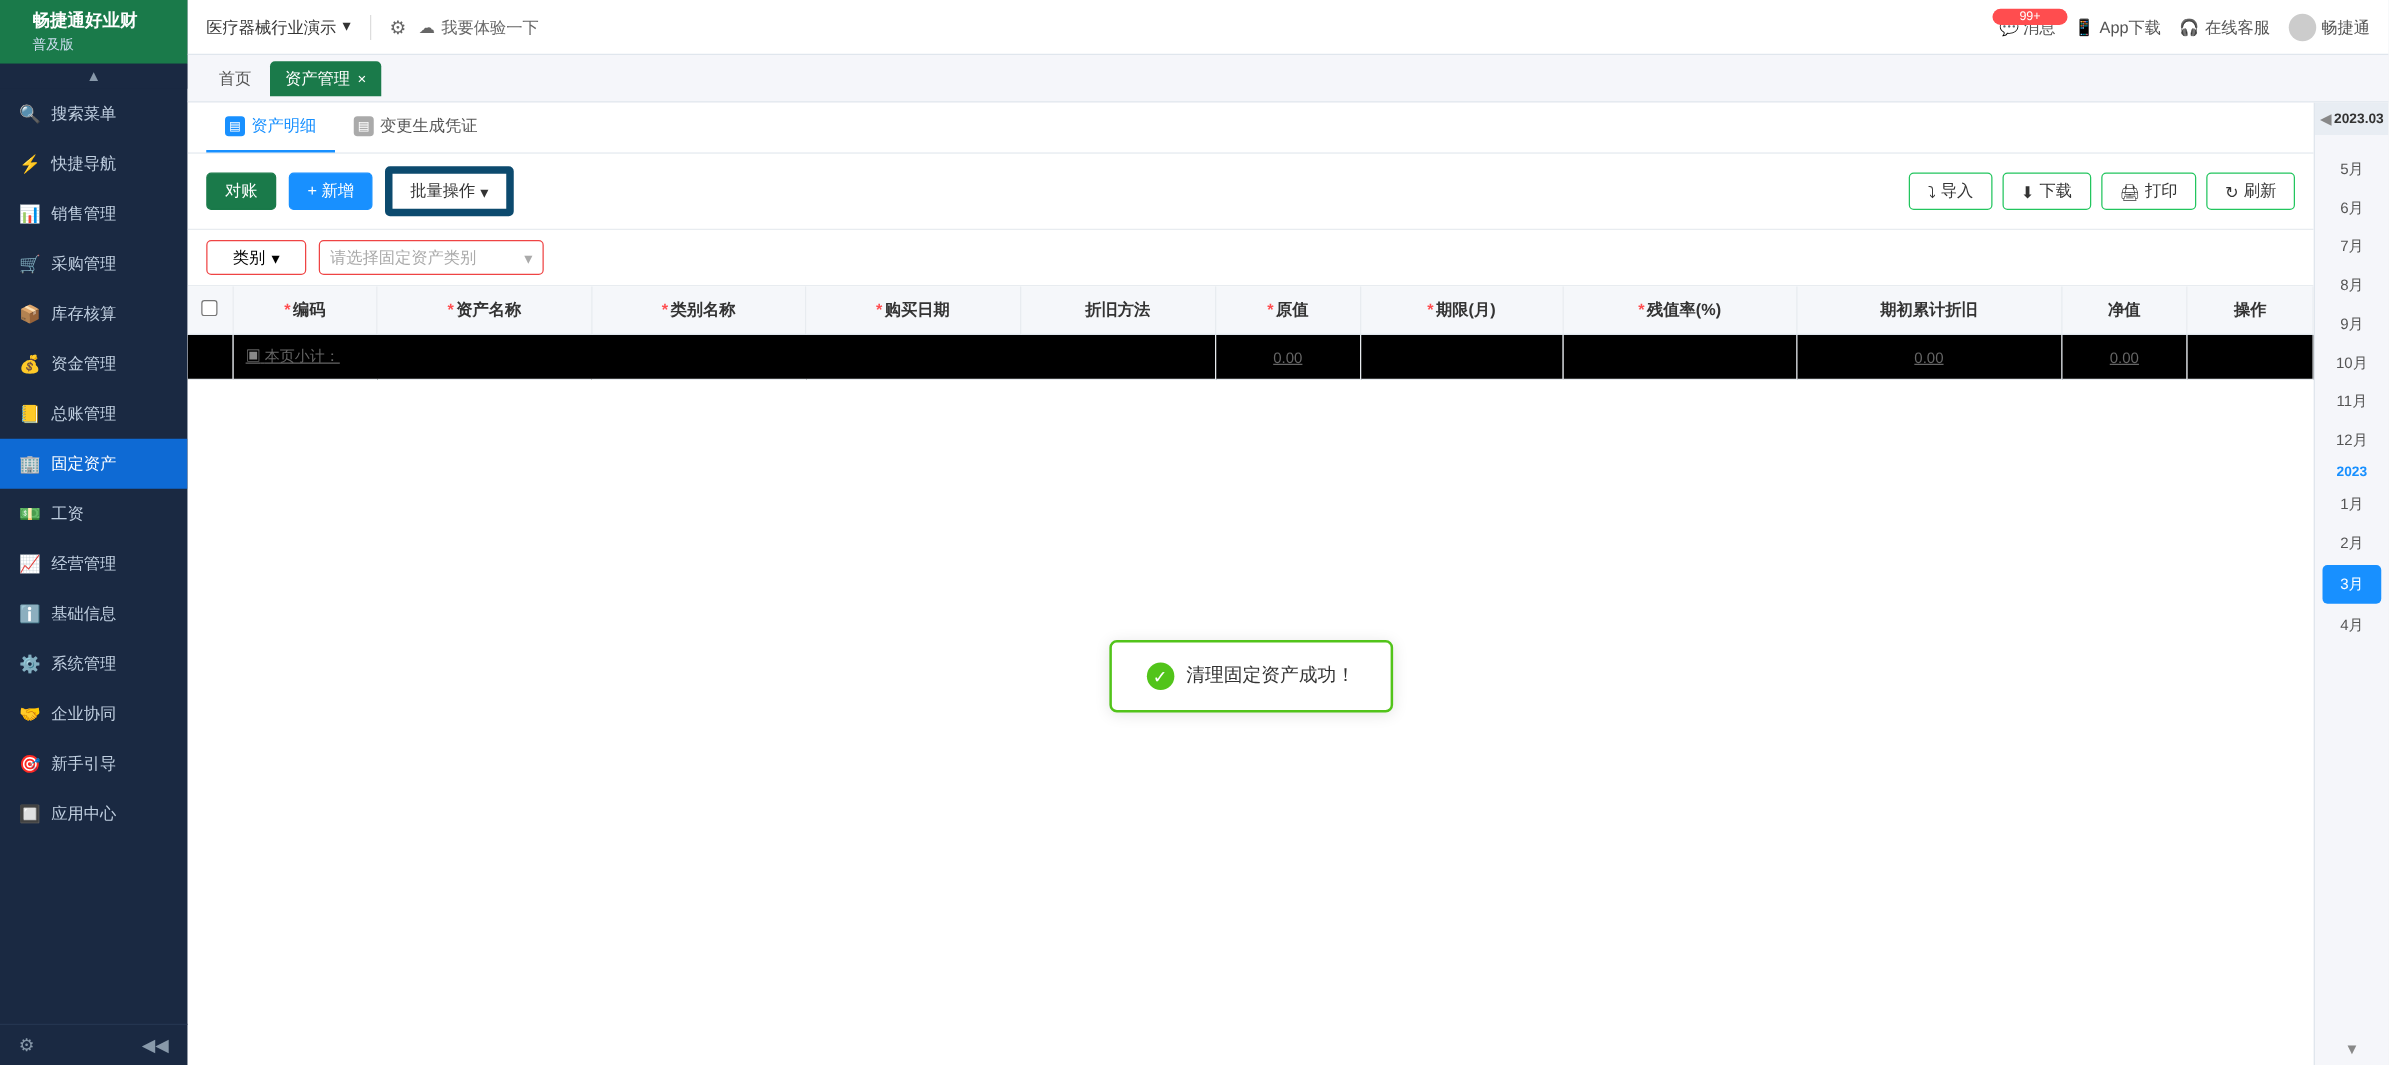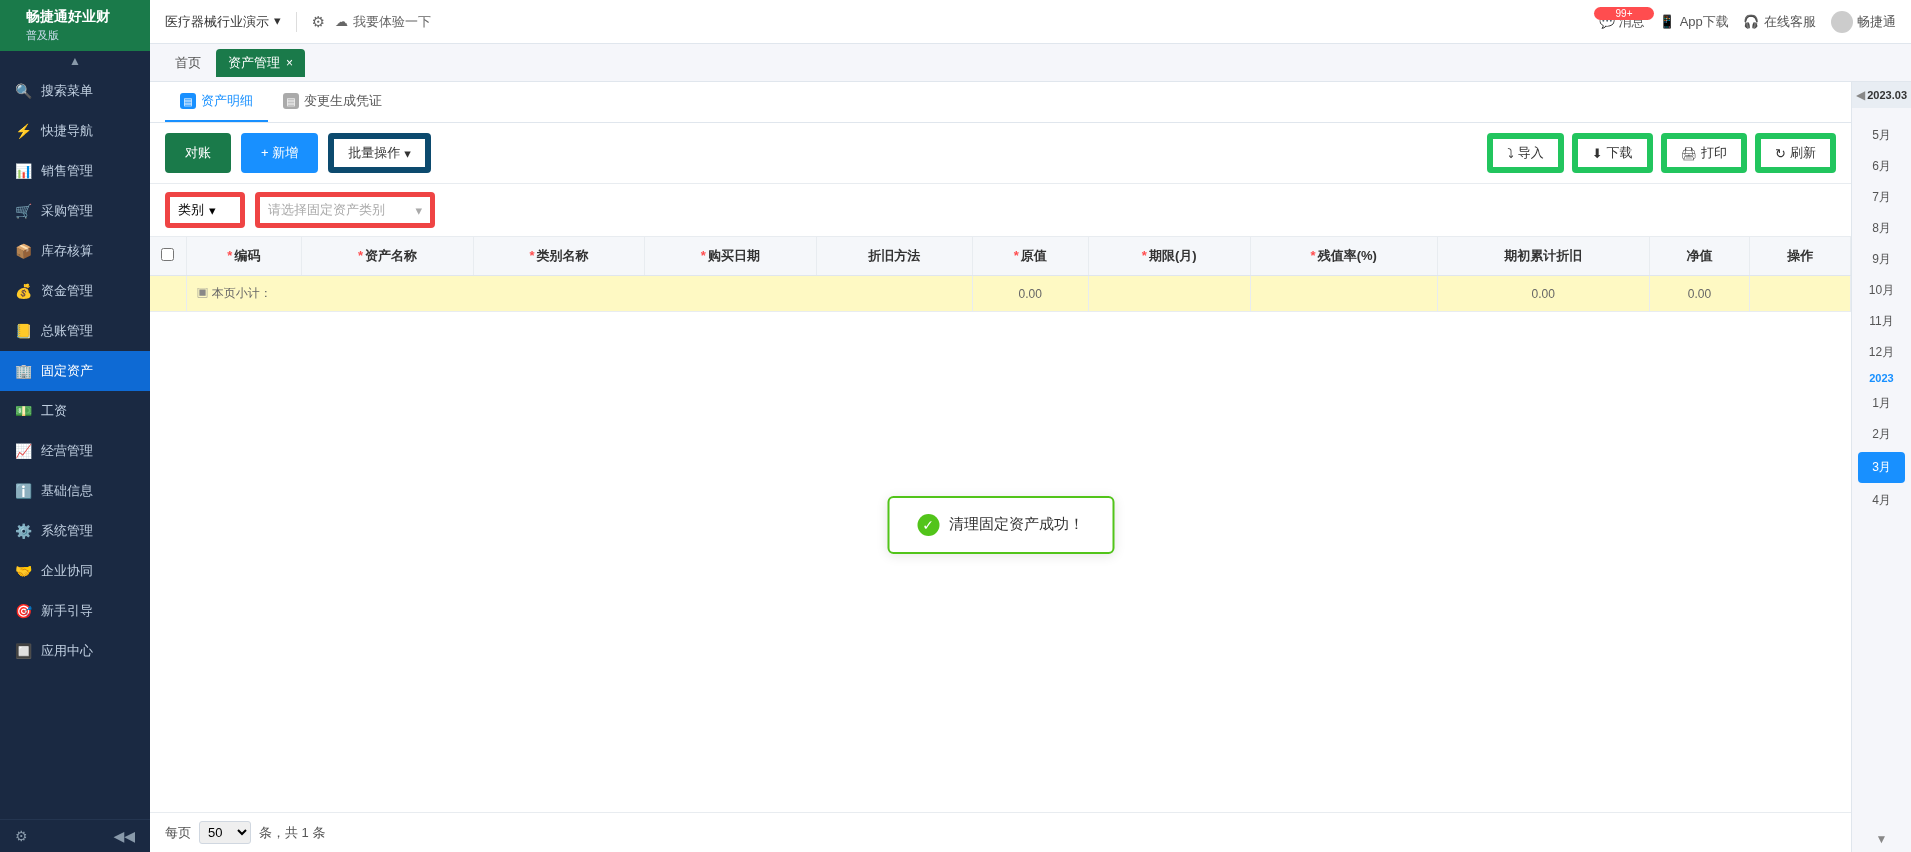--- a/index.html
+++ b/index.html
@@ -250,21 +250,21 @@
     }
     .toolbar-right {
       margin-left: auto;
       display: flex;
       align-items: center;
       gap: 8px;
     }
     .btn {
       padding: 5px 14px;
       border-radius: 4px;
-      border: 6px solid #22c55e;
+      border: 1px solid #22c55e;
       background: #fff;
       cursor: pointer;
       font-size: 13px;
       color: #333;
       display: flex;
       align-items: center;
       gap: 4px;
     }
     .btn-primary {
       background: #1890ff;
@@ -291,27 +291,28 @@
       align-items: center;
       gap: 10px;
       padding: 8px 15px;
       background: #fff;
       border-bottom: 1px solid #e8ecf0;
     }
     .filter-select {
       display: flex;
       align-items: center;
       gap: 5px;
-      border: 5px solid #ef4444;
+      border: 1px solid #ef4444;
       border-radius: 4px;
       padding: 4px 8px;
       background: #fff;
       cursor: pointer;
       font-size: 13px;
       min-width: 80px;
+      justify-content: center;
     }
     .filter-select-wide {
       min-width: 180px;
       color: #aaa;
     }
 
     
     .table-wrapper {
       flex: 1;
       overflow: auto;
@@ -333,23 +334,24 @@
     }
     thead th .required { color: #ff4d4f; margin-right: 2px; }
     tbody td {
       border-bottom: 1px solid #e8ecf0;
       border-right: 1px solid #e8ecf0;
       padding: 9px 10px;
       text-align: center;
       color: #333;
     }
     .subtotal-row td {
-      background: #fef9c3;
+      background: #000000;
       color: #666;
       font-size: 12px;
+      text-decoration: underline;
     }
     .check-col { width: 36px; }
 
     
     .success-toast {
       position: absolute;
       top: 50%;
       left: 50%;
       transform: translate(-50%, -50%);
       background: #fff;
@@ -684,30 +686,20 @@
             </tr>
           </tbody>
         </table>
 
         <div class="success-toast">
           <div class="success-check">✓</div>
           <span>清理固定资产成功！</span>
         </div>
       </div>
 
-      <div class="pagination">
-        <span>每页</span>
-        <select>
-          <option>50</option>
-          <option>10</option>
-          <option>20</option>
-          <option>100</option>
-        </select>
-        <span>条，共 1 条</span>
-      </div>
 
     </div>
 
     <div class="calendar-panel">
       <div class="calendar-header">
         <span class="calendar-header-icon">◀</span>
         <span class="calendar-year">2023.03</span>
       </div>
       <div class="calendar-months" id="calendar-months">
           <div class="calendar-month year-label"></div>

